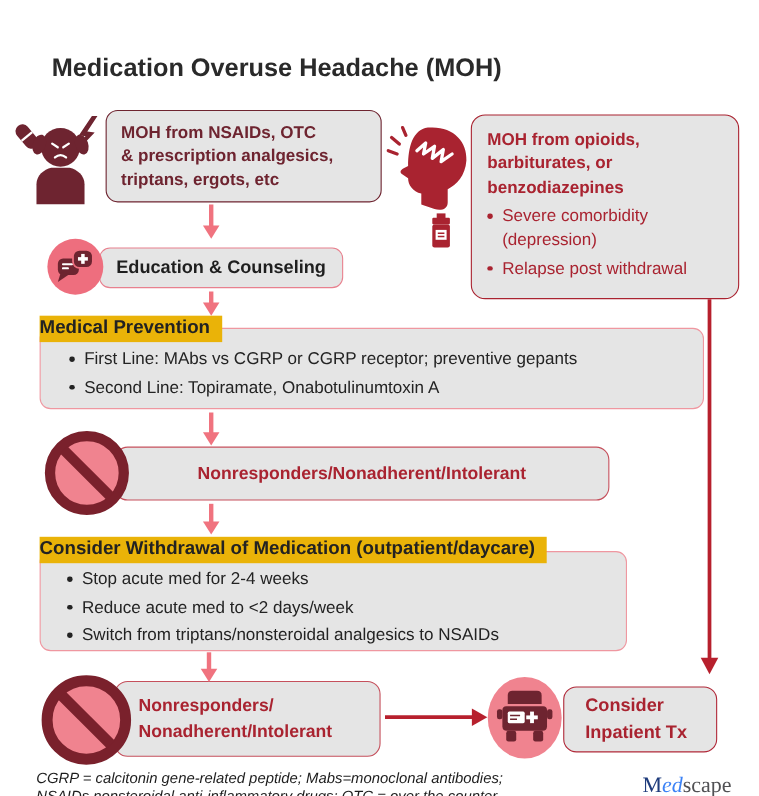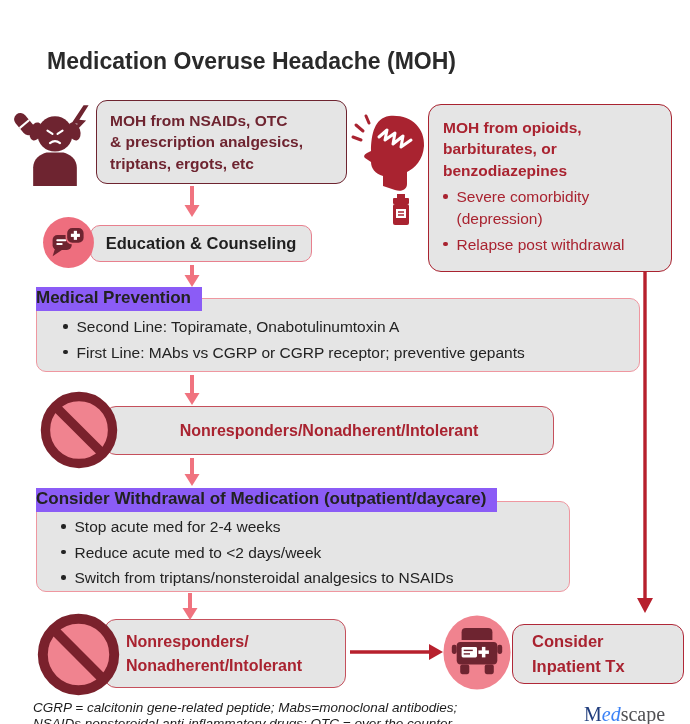--- a/index.html
+++ b/index.html
@@ -26,37 +26,37 @@
   .bullet.crimson{color:#a92330;}
   .bullet.dark{color:#232323;}
   .dot{width:4.5px;height:4.5px;border-radius:50%;margin-top:8px;flex:none;}
   .dot.crim{background:#a92330;}
   .dot.blk{background:#232323;}
 
   .education{left:90px;top:205px;width:222px;height:37px;border:1.5px solid #e8808e;
              border-radius:10px;display:flex;align-items:center;justify-content:center;z-index:1;}
   .education-label{font-size:16.5px;font-weight:700;color:#1f1f1f;}
 
-  .section-label{position:absolute;background:#8b5cf6;font-size:17px;font-weight:700;
+  .section-label{position:absolute;background:#eab308;font-size:17px;font-weight:700;
                  color:#222;z-index:3;padding:0 11px 2px 0;line-height:22px;}
   .mp-label{left:36px;top:267px;}
   .wd-label{left:36px;top:468px;}
 
   .mp{left:36px;top:278px;width:604px;height:74px;border:1.5px solid #ef97a0;
       border-radius:10px;padding:17px 0 0 26px;z-index:1;}
   .wd{left:36px;top:481px;width:534px;height:91px;border:1.5px solid #ef97a0;
       border-radius:10px;padding:14px 0 0 24px;z-index:1;}
 
   .nonresp{border:1.5px solid #c5505c;border-radius:12px;display:flex;align-items:center;
            color:#a92330;font-weight:700;z-index:1;}
   .nonresp1{left:104px;top:386px;width:450px;height:49px;justify-content:center;font-size:16px;}
   .nonresp2{left:104px;top:599px;width:242px;height:69px;padding-left:21px;font-size:16px;
             line-height:1.45;}
 
-  .inpatient{left:512px;top:604px;width:172px;height:60px;border:1.5px solid #b02838;
+  .inpatient{left:512px;top:604px;width:140px;height:60px;border:1.5px solid #b02838;
              border-radius:12px;display:flex;align-items:center;padding-left:19px;
              font-weight:700;color:#a92330;font-size:16.5px;line-height:1.5;z-index:1;}
 
   .footnote{left:33px;top:680px;font-size:13.5px;font-style:italic;color:#1c1c1c;
             line-height:1.22;}
 
   .logo{left:584px;top:683px;font-family:"Liberation Serif",serif;font-size:20px;}
   .logo .m{color:#1f3c7c;font-weight:500;}
   .logo .ed{color:#3b82f6;font-style:italic;font-weight:500;text-align:center;}
   .logo .scape{color:#515154;font-weight:500;}
@@ -171,25 +171,25 @@
   </svg>
 
   <div class="box education">
     <span class="education-label">Education &amp; Counseling</span>
   </div>
 
   <div class="section-label mp-label">Medical Prevention</div>
   <div class="box mp">
     <div class="bullet dark">
       <span class="dot blk"></span>
+      <span>First Line: MAbs vs CGRP or CGRP receptor; preventive gepants</span>
+    </div>
+    <div class="bullet dark">
+      <span class="dot blk"></span>
       <span>Second Line: Topiramate, Onabotulinumtoxin A</span>
-    </div>
-    <div class="bullet dark">
-      <span class="dot blk"></span>
-      <span>First Line: MAbs vs CGRP or CGRP receptor; preventive gepants</span>
     </div>
   </div>
 
   <svg class="icon icon-no1" viewBox="0 0 100 100">
     <circle cx="50" cy="50" r="43" fill="#f0838f" stroke="#7a212c" stroke-width="12"></circle>
     <line x1="23" y1="23" x2="77" y2="77" stroke="#7a212c" stroke-width="12"></line>
   </svg>
 
   <div class="box nonresp nonresp1">
     <span>Nonresponders/Nonadherent/Intolerant</span>

